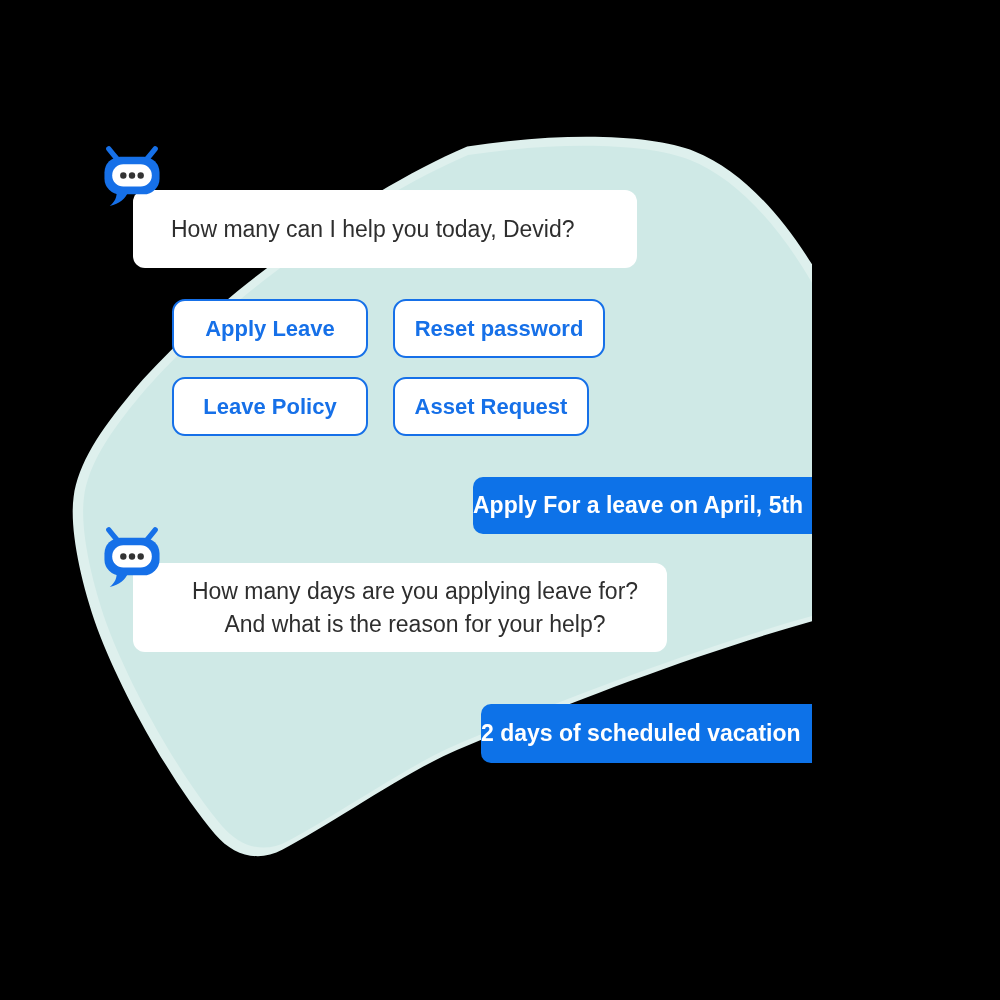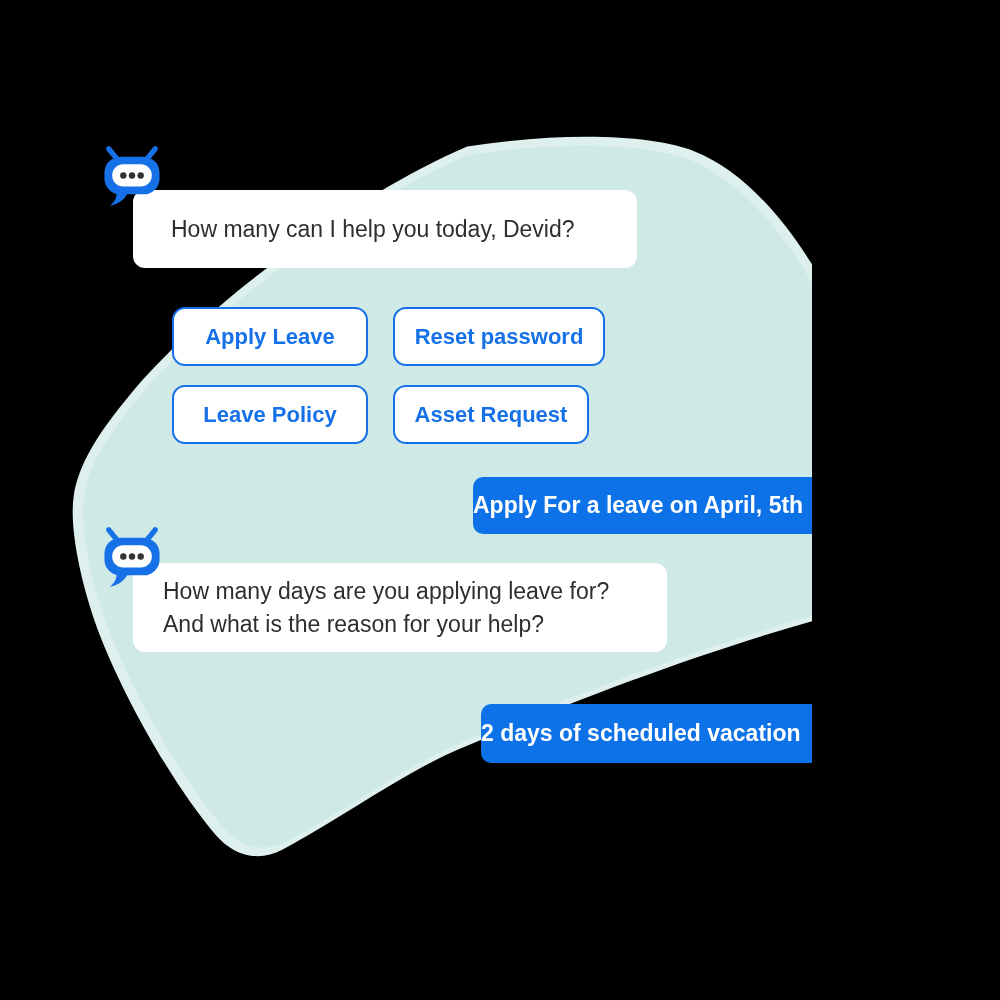--- a/index.html
+++ b/index.html
@@ -42,38 +42,38 @@
     width: 504px; height: 78px;
     padding-left: 38px;
     box-sizing: border-box;
   }
   #bot-bubble-2 {
     left: 133px; top: 563px;
     width: 534px; height: 89px;
     padding-left: 30px;
     box-sizing: border-box;
     line-height: 33px;
+    text-align: center;
   }
   .quick-reply {
     position: absolute;
     background: #ffffff;
     border: 2px solid #1670e8;
     border-radius: 13px;
     color: #1670e8;
     font-size: 22px;
     font-weight: 600;
     display: flex;
     align-items: center;
     justify-content: center;
     box-sizing: border-box;
     cursor: pointer;
     z-index: 2;
     font-family: "Liberation Sans", sans-serif;
     padding: 17px;
-    margin-top: 8px;
   }
   #btn-apply-leave   { left: 172px; top: 299px; width: 196px; height: 59px; }
   #btn-reset-password{ left: 393px; top: 299px; width: 212px; height: 59px; }
   #btn-leave-policy  { left: 172px; top: 377px; width: 196px; height: 59px; }
   #btn-asset-request { left: 393px; top: 377px; width: 196px; height: 59px; }
   .user-bubble {
     position: absolute;
     background: #0d72e8;
     border-radius: 10px;
     color: #ffffff;

